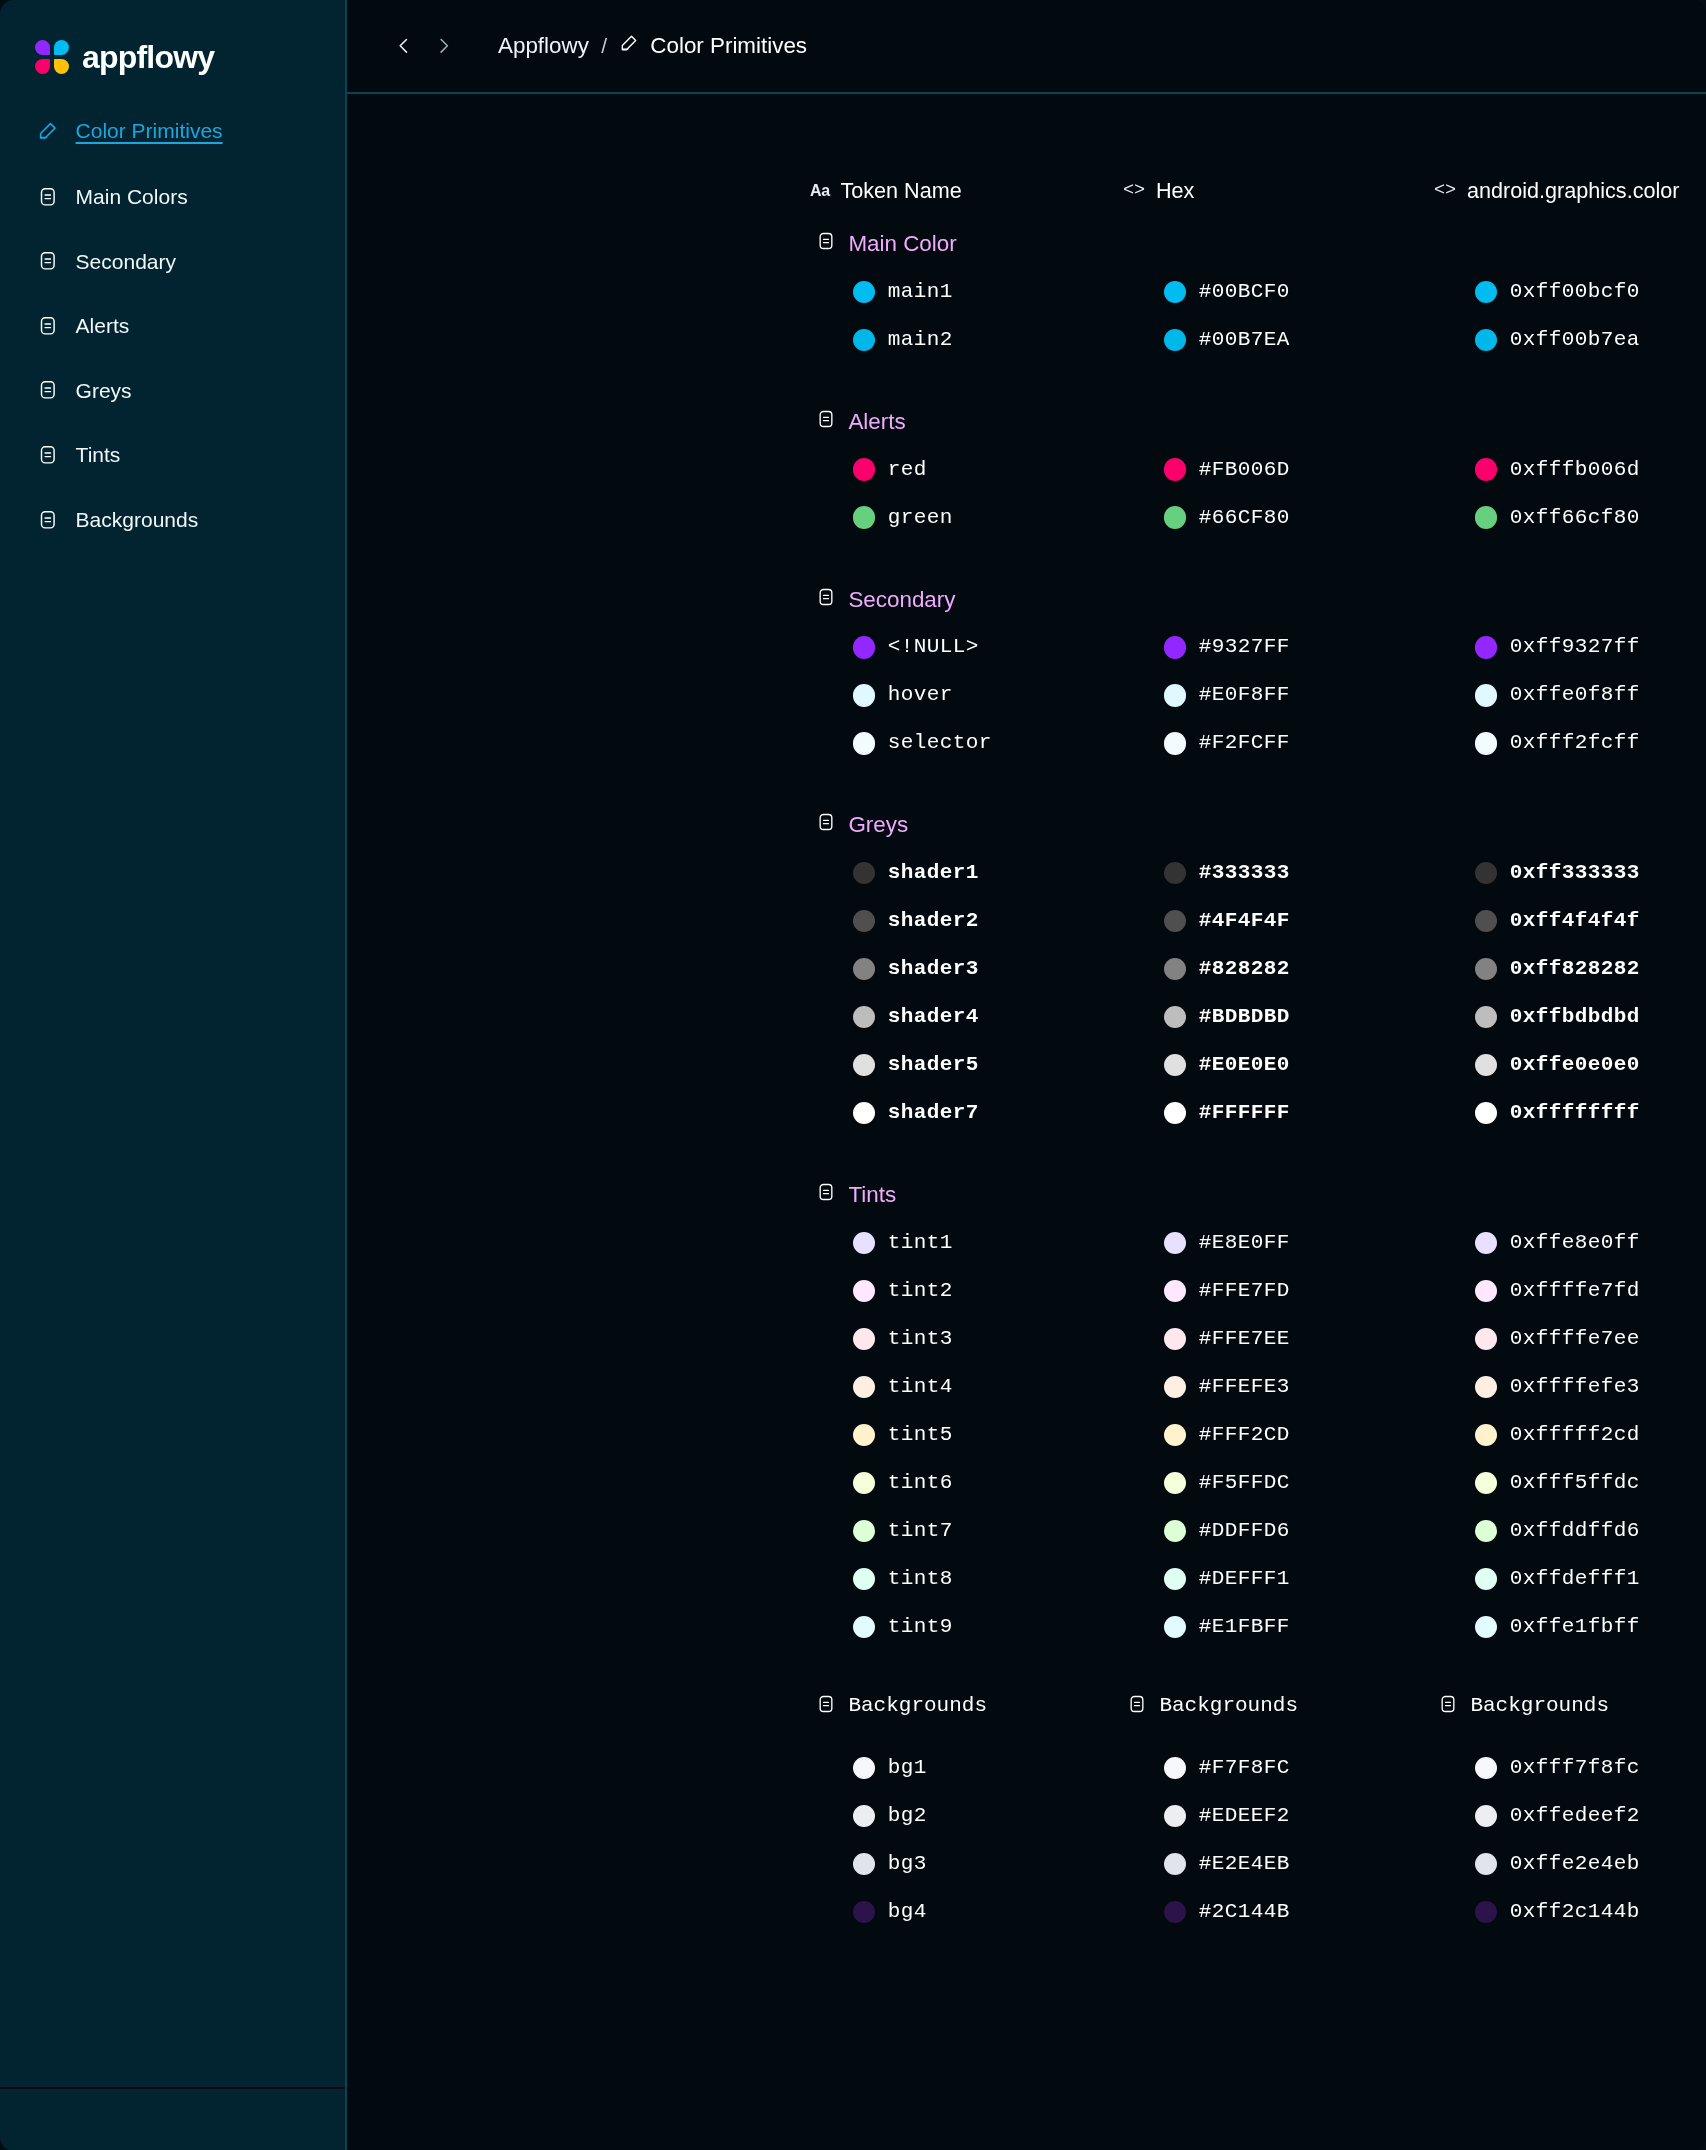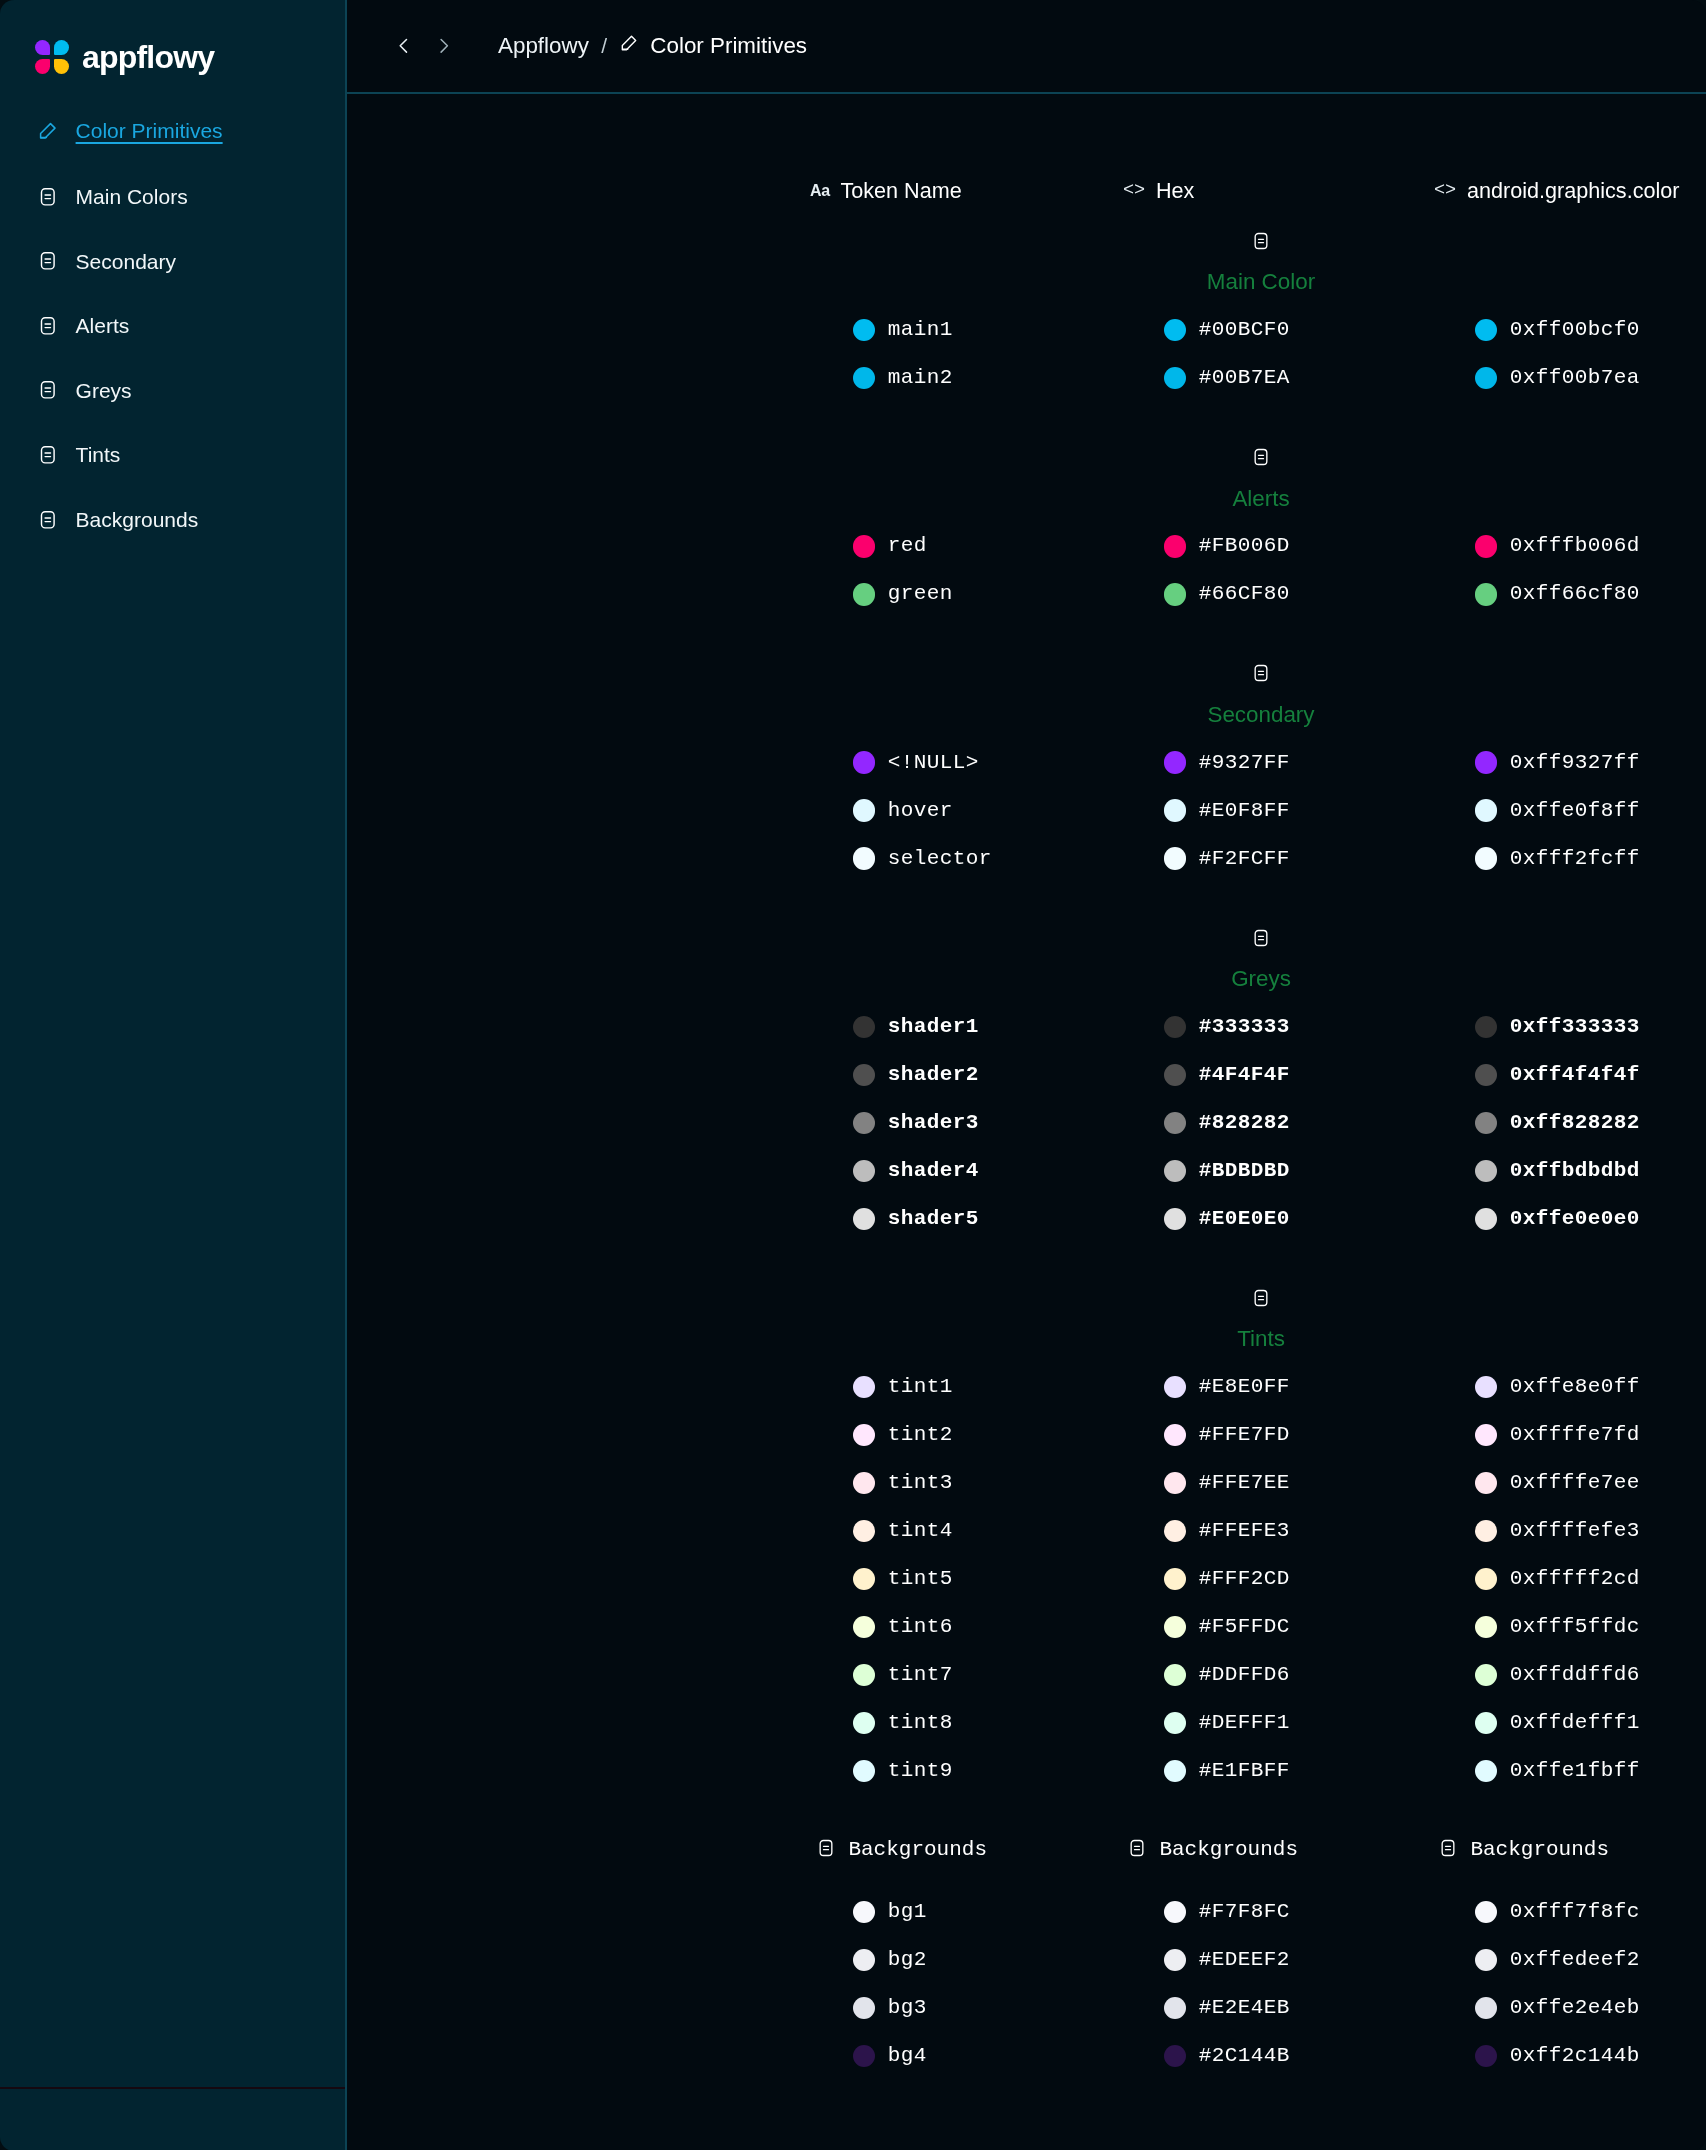--- a/index.html
+++ b/index.html
@@ -163,25 +163,24 @@
   
   .c1 { position:absolute; left: 463px; }
   .c2 { position:absolute; left: 776px; }
   .c3 { position:absolute; left: 1087px; }
 
   .group { position: relative; }
   .group-title {
     display: flex;
     align-items: center;
     gap: 12.4px;
-    color: #15803d;
+    color: #f0abfc;
     font-size: 22.4px;
     line-height: 26px;
     padding-left: 469px;
-    flex-direction: column;
   }
   .group-rows { position: relative; }
 
   .row {
     position: relative;
     height: 48px;
   }
   .cell {
     position: absolute;
     display: flex;
@@ -573,20 +572,34 @@
                 </div>
                 <div class="cell k2">
                   <span class="swatch" style="background: rgb(224, 224, 224);"></span>
                   <span class="mono">#E0E0E0</span>
                 </div>
                 <div class="cell k3">
                   <span class="swatch" style="background: rgb(224, 224, 224);"></span>
                   <span class="mono">0xffe0e0e0</span>
                 </div>
               </div>
+              <div class="row">
+                <div class="cell k1">
+                  <span class="swatch" style="background: rgb(255, 255, 255);"></span>
+                  <span class="mono">shader7</span>
+                </div>
+                <div class="cell k2">
+                  <span class="swatch" style="background: rgb(255, 255, 255);"></span>
+                  <span class="mono">#FFFFFF</span>
+                </div>
+                <div class="cell k3">
+                  <span class="swatch" style="background: rgb(255, 255, 255);"></span>
+                  <span class="mono">0xffffffff</span>
+                </div>
+              </div>
             </div>
           </div>
           <div class="group" style="margin-top: 45px;">
             <div class="group-title">
               <span><svg width="20" height="20" viewBox="0 0 24 24" fill="none" stroke="#ffffff" stroke-width="1.6" stroke-linecap="round">
                   <rect x="5" y="3" width="14" height="18" rx="4"></rect>
                   <path d="M9 10h6M9 14h6"></path>
                 </svg></span>
               <span>Tints</span>
             </div>

